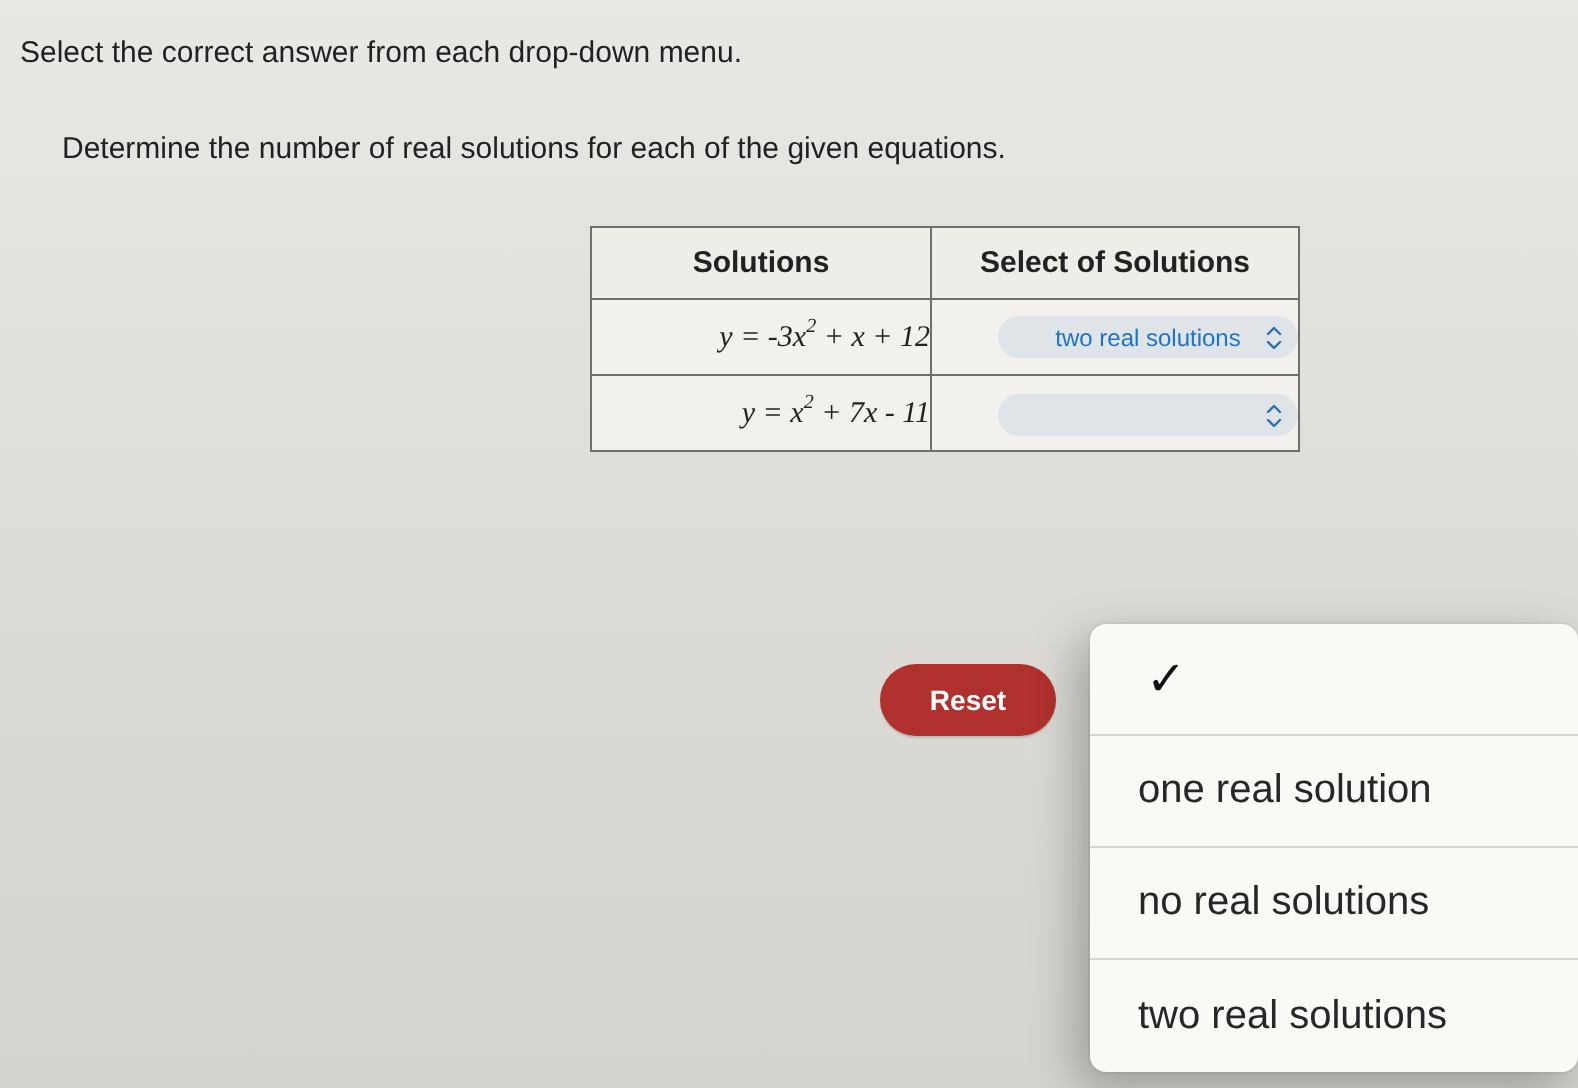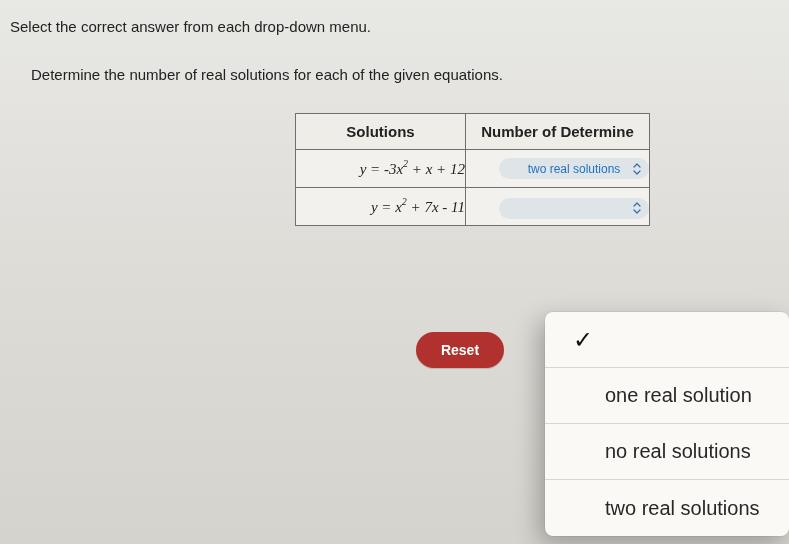--- a/index.html
+++ b/index.html
@@ -66,21 +66,21 @@
     right: 8px;
     top: 50%;
     transform: translateY(-50%);
     width: 8px; height: 12px;
     color: #2f6fa8;
   }
   .mini-updown svg { display: block; }
 
   .reset-btn {
     position: absolute;
-    left: 416px; top: 332px;
+    left: 440px; top: 332px;
     width: 88px; height: 36px;
     border-radius: 18px;
     background: #b0312d;
     color: #fff;
     font-size: 14px;
     font-weight: 600;
     border: none;
     display: flex; align-items: center; justify-content: center;
     box-shadow: 0 1px 1px rgba(0,0,0,0.15);
     cursor: pointer;
@@ -91,21 +91,21 @@
     left: 545px; top: 312px;
     width: 244px;
     background: #faf9f6;
     border-radius: 8px;
     box-shadow: -6px 8px 24px rgba(0,0,0,0.28), 0 0 0 1px rgba(0,0,0,0.04);
   }
   .pop-row {
     height: 56px;
     display: flex;
     align-items: center;
-    padding-left: 60px;
+    padding-left: 24px;
     border-bottom: 1px solid #d8d6d0;
     font-size: 20px;
     color: #272727;
     cursor: pointer;
     position: relative;
   }
   .pop-row:last-child { border-bottom: none; }
   .pop-row.check { justify-content: flex-start; padding-left: 40px; }
   .pop-row.check .chk {
     position: absolute; left: 28px; top: 50%; transform: translateY(-50%);
@@ -115,21 +115,21 @@
 </head>
 <body>
 
 <div class="instr1">Select the correct answer from each drop-down menu.</div>
 <div class="instr2">Determine the number of real solutions for each of the given equations.</div>
 
 <table class="tbl">
   <tbody>
       <tr>
     <th class="col-eq">Solutions</th>
-    <th class="col-sol">Number of Determine</th>
+    <th class="col-sol">Select of Solutions</th>
   </tr>
   <tr>
     <td class="eqcell">y = -3x<sup>2</sup> + x + 12</td>
     <td class="solcell">
       <span class="pill">
         <span>two real solutions</span>
         <span class="mini-updown">
           <svg width="8" height="12" viewBox="0 0 8 12">
                 <path d="M1 4 L4 1 L7 4 M1 8 L4 11 L7 8" stroke="currentColor" stroke-width="1.2" fill="none" stroke-linecap="round" stroke-linejoin="round"></path>
               </svg>

